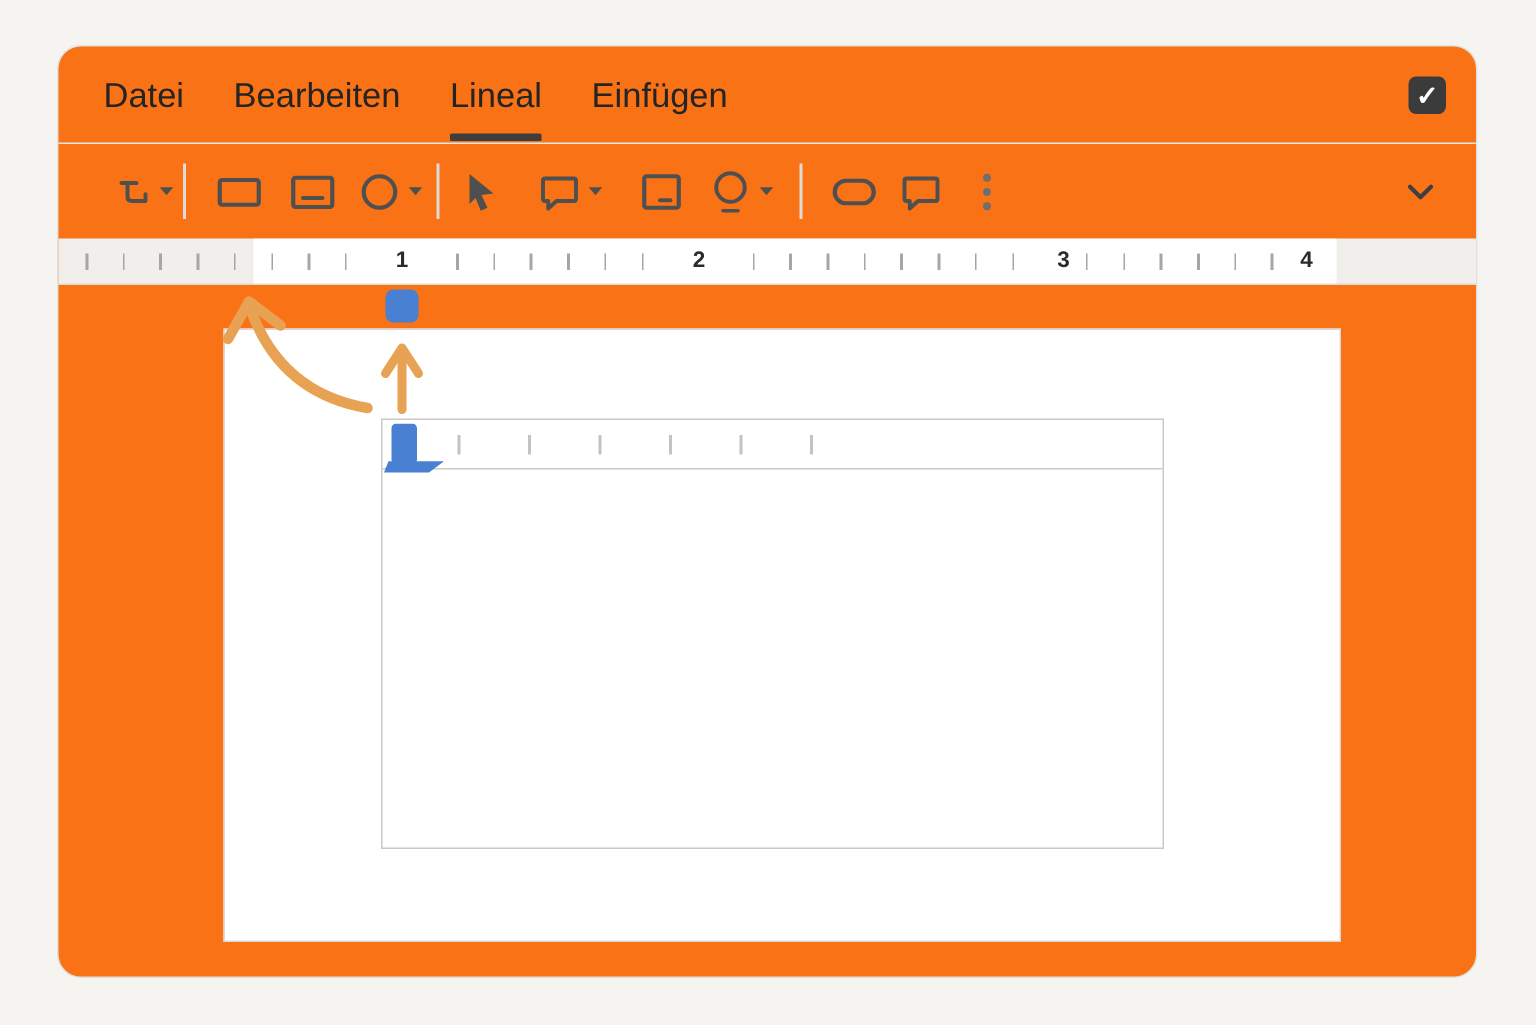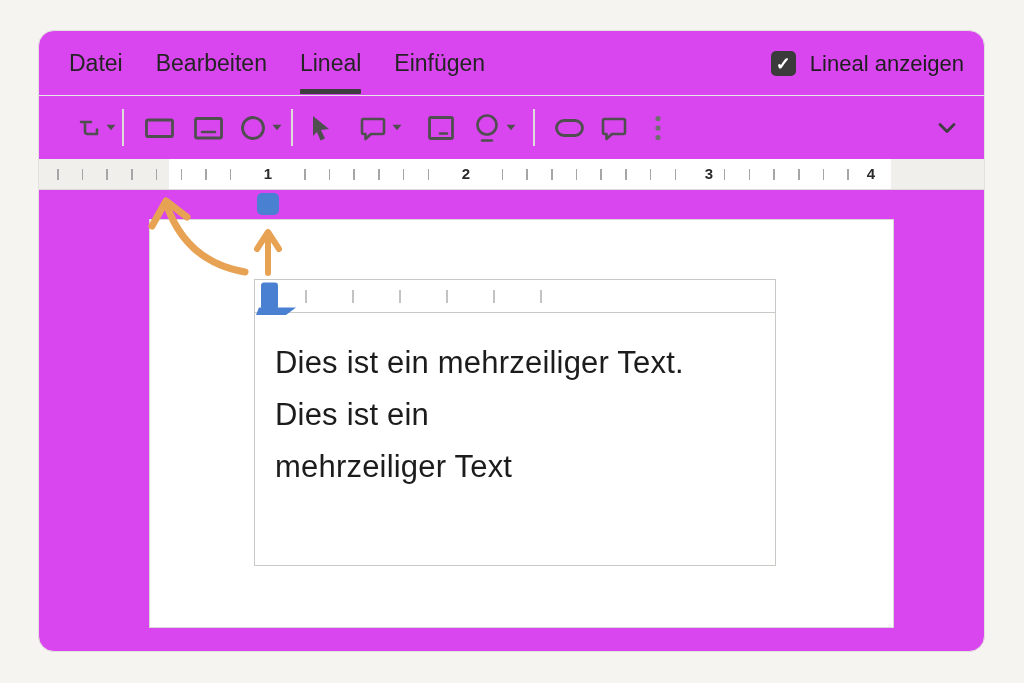--- a/index.html
+++ b/index.html
@@ -1,20 +1,20 @@
 <!DOCTYPE html>
 <html><head>
 <meta charset="utf-8">
 <style>
   * { margin:0; padding:0; box-sizing:border-box; }
   html,body { width:1024px; height:683px; overflow:hidden; }
   body { background:#f5f4f1; font-family:"Liberation Sans", sans-serif; position:relative; }
 
   .panel { position:absolute; left:38px; top:30px; width:947px; height:622px;
-           background:#d946ef; border:1.5px solid #e3e1dd; border-radius:16px; }
+           background:#f97316; border:1.5px solid #e3e1dd; border-radius:16px; }
 
   
   .menubar { position:relative; height:65px; border-bottom:1.5px solid #e9e7e3;
              display:flex; align-items:center; padding-left:30px; gap:33px; }
   .menu-item { font-size:23px; font-weight:500; color:#242424; position:relative; cursor:default; }
   .menu-item.active::after { content:""; position:absolute; left:0; right:0; bottom:-17px;
              height:5px; background:#3d3d3d; border-radius:1px; }
   .view-toggle { position:absolute; right:20px; top:0; height:65px; display:flex; align-items:center; gap:14px; }
   .checkbox { width:25px; height:25px; background:#3b3b3b; border-radius:5px; color:#fff;
               font-size:18px; font-weight:700; display:flex; align-items:center; justify-content:center; }
@@ -58,21 +58,20 @@
 <div class="panel">
 
   <div class="menubar">
     <span class="menu-item">Datei</span>
     <span class="menu-item">Bearbeiten</span>
     <span class="menu-item active">Lineal</span>
     <span class="menu-item">Einfügen</span>
 
     <div class="view-toggle">
       <div class="checkbox">✓</div>
-      <span class="toggle-label">Lineal anzeigen</span>
     </div>
   </div>
 
   <div class="toolbar">
 
     <div class="ticon" style="left:37px">
       <svg width="26" height="28" viewBox="0 0 26 28">
         <path d="M5 8 H15 M9 8 V17.5 Q9 20 12 20 H21 V15.5" fill="none" stroke="#4f4f4f" stroke-width="2.6" stroke-linecap="round" stroke-linejoin="round"></path>
       </svg>
       <svg width="10" height="7" viewBox="0 0 10 7">
@@ -224,21 +223,16 @@
           <rect x="6" y="1.5" width="17" height="27" rx="3" fill="#4a80d1"></rect>
           <path d="M1 34 L4 26.5 H41 L31 34 Z" fill="#4a80d1"></path>
         </svg>
       <div class="stick" style="left: 50px;"></div>
           <div class="stick" style="left: 97px;"></div>
           <div class="stick" style="left: 144px;"></div>
           <div class="stick" style="left: 191px;"></div>
           <div class="stick" style="left: 238px;"></div>
           <div class="stick" style="left: 285px;"></div>
         </div>
-      <div class="tlines">
-        <div class="tline">Dies ist ein mehrzeiliger Text.</div>
-        <div class="tline">Dies ist ein</div>
-        <div class="tline">mehrzeiliger Text</div>
-      </div>
     </div>
   </div>
 
 </div>
 
 </body></html>

